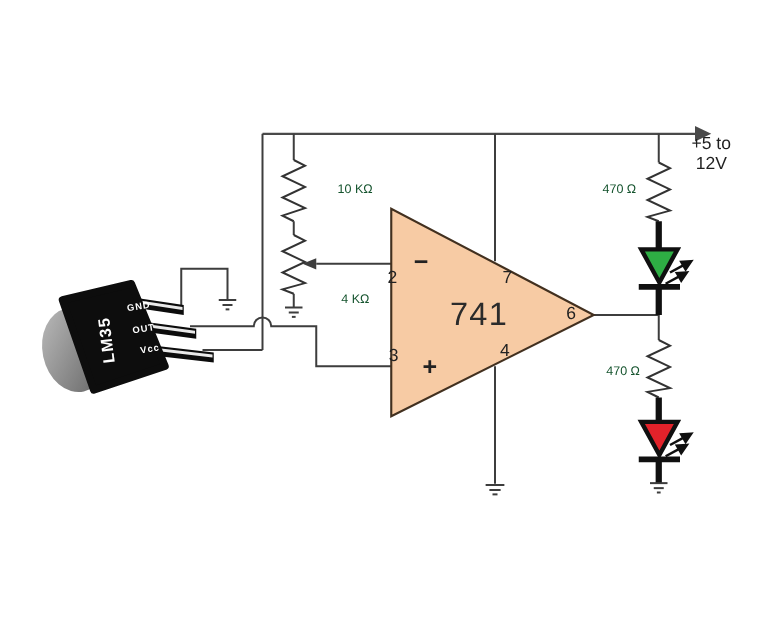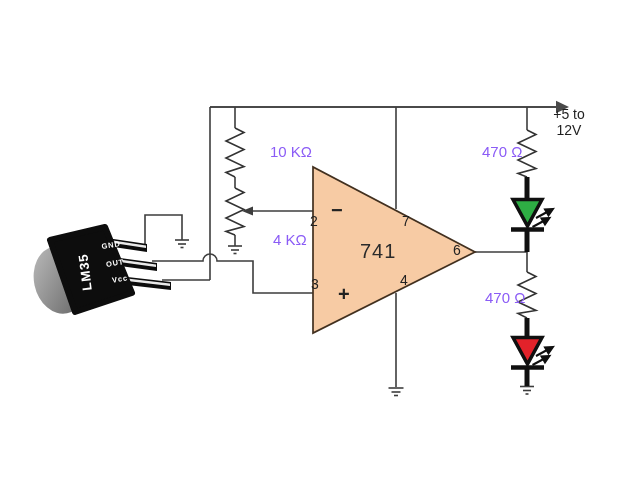--- a/index.html
+++ b/index.html
@@ -1,21 +1,21 @@
 <!DOCTYPE html>
 <html><head>
 <meta charset="utf-8">
 <style>
   html,body{margin:0;padding:0;background:#ffffff;}
   .stage{position:relative;width:621px;height:500px;background:#ffffff;overflow:hidden;
          font-family:"Liberation Sans",sans-serif;color:#1f1f1f;}
   .stage svg{position:absolute;left:0;top:0;}
   .labels{position:absolute;left:14px;top:0;width:621px;height:500px;pointer-events:none;}
-  .lbl{position:absolute;white-space:nowrap;font-size:15px;line-height:15px;color:#8b5cf6;}
-  .lbl.big{font-size:20px;line-height:22px;color:#2b2b2b;letter-spacing:1px;}
+  .lbl{position:absolute;white-space:nowrap;font-size:10px;line-height:15px;color:#14532d;}
+  .lbl.big{font-size:26px;line-height:22px;color:#2b2b2b;letter-spacing:1px;}
   .lbl.sign{font-size:20px;line-height:21px;font-weight:bold;color:#222;}
   .lbl.pin{font-size:14px;line-height:15px;color:#222;}
   .supply{position:absolute;left:531px;top:107px;width:48px;text-align:center;
           font-size:14px;line-height:15.5px;color:#1f1f1f;}
   .chipname{position:absolute;left:71px;top:272px;transform:translate(-50%,-50%) rotate(-97deg);
             color:#fff;font-size:13px;font-weight:bold;letter-spacing:1px;}
   .pinlbl{position:absolute;transform:translate(-50%,-50%) rotate(-9deg);
           color:#fff;font-size:7.5px;font-weight:bold;letter-spacing:0.8px;}
 </style>
 </head>

